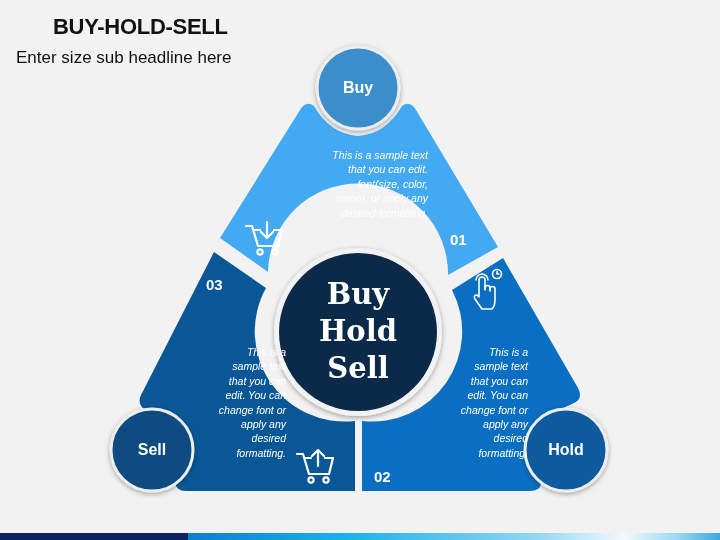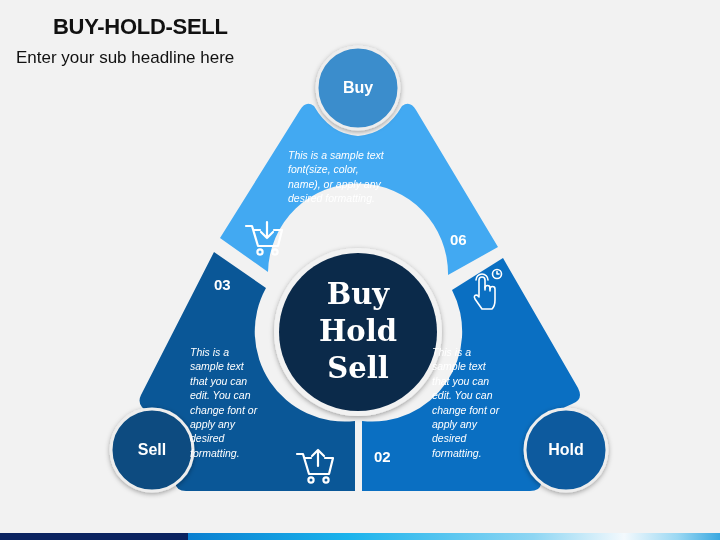--- a/index.html
+++ b/index.html
@@ -1,33 +1,33 @@
 <!DOCTYPE html>
 <html><head>
 <meta charset="utf-8">
 <style>
   html, body { margin:0; padding:0; }
   body { width:720px; height:540px; background:#F2F2F2; position:relative; overflow:hidden; font-family:"Liberation Sans", sans-serif; }
   .title { position:absolute; left:16px; top:14px; font-size:22px; font-weight:bold; color:#111; letter-spacing:-0.3px; font-family:"Liberation Sans", sans-serif;margin-left:37px; }
   .subtitle { position:absolute; left:16px; top:48px; font-size:17px; color:#111; font-family:"Liberation Sans", sans-serif; }
   svg.diagram { position:absolute; left:0; top:0; }
-  .seg-text { position:absolute; color:#fff; font-style:italic; font-size:10.5px; line-height:14.4px; text-align:left; font-family:"Liberation Sans", sans-serif; }
+  .seg-text { position:absolute; color:#fff; font-style:italic; font-size:10.5px; line-height:14.4px; text-align:right; font-family:"Liberation Sans", sans-serif; }
   .num { position:absolute; color:#fff; font-weight:bold; font-size:15px; font-family:"Liberation Sans", sans-serif; }
   .circle-label { position:absolute; color:#fff; font-weight:bold; font-size:16px; text-align:center; font-family:"Liberation Sans", sans-serif; }
   .center-text { position:absolute; left:278px; top:276px; width:160px; text-align:center; color:#fff; font-family:"DejaVu Serif", serif; font-weight:bold; font-size:29px; line-height:37px; }
   .bottom-bar { position:absolute; left:0; top:533px; width:720px; height:7px; display:flex; }
   .bar-dark { width:188px; height:100%; }
   .bar-grad { flex:1; height:100%; }
   .icon { position:absolute; }
 </style>
 </head>
 <body>
 
 <div class="title">BUY-HOLD-SELL</div>
-<div class="subtitle">Enter your sub headline here</div>
+<div class="subtitle">Enter size sub headline here</div>
 
 <svg class="diagram" width="720" height="540" viewBox="0 0 720 540">
   <defs>
     <filter id="shadow" x="-30%" y="-30%" width="160%" height="160%">
       <feDropShadow dx="0" dy="1.5" stdDeviation="2.5" flood-color="#000" flood-opacity="0.35"></feDropShadow>
     </filter>
   </defs>
 
   <path d="M 300 110
            Q 306 100 314 106
@@ -65,20 +65,21 @@
 
   <circle cx="358" cy="88" r="41" fill="#3A8DCC" stroke="#EDEDED" stroke-width="3" filter="url(#shadow)"></circle>
 
   <circle cx="152" cy="450" r="41" fill="#0B4C80" stroke="#EDEDED" stroke-width="3" filter="url(#shadow)"></circle>
 
   <circle cx="566" cy="450" r="41" fill="#0A5A9E" stroke="#EDEDED" stroke-width="3" filter="url(#shadow)"></circle>
 </svg>
 
 <div class="seg-text" style="left:288px; top:148px; width:140px;">
   <div>This is a sample text</div>
+  <div>that you can edit.</div>
   <div>font(size, color,</div>
   <div>name), or apply any</div>
   <div>desired formatting.</div>
 </div>
 
 <div class="seg-text" style="left:190px; top:345px; width:96px;">
   <div>This is a</div>
   <div>sample text</div>
   <div>that you can</div>
   <div>edit. You can</div>
@@ -92,23 +93,23 @@
   <div>This is a</div>
   <div>sample text</div>
   <div>that you can</div>
   <div>edit. You can</div>
   <div>change font  or</div>
   <div>apply any</div>
   <div>desired</div>
   <div>formatting.</div>
 </div>
 
-<div class="num" style="left:450px; top:231px;">06</div>
-<div class="num" style="left:374px; top:448px;">02</div>
-<div class="num" style="left:214px; top:276px;">03</div>
+<div class="num" style="left:450px; top:231px;">01</div>
+<div class="num" style="left:374px; top:468px;">02</div>
+<div class="num" style="left:206px; top:276px;">03</div>
 
 <div class="circle-label" style="left:318px; top:79px; width:80px;">Buy</div>
 <div class="circle-label" style="left:526px; top:441px; width:80px;">Hold</div>
 <div class="circle-label" style="left:112px; top:441px; width:80px;">Sell</div>
 
 <div class="center-text">
   <div>Buy</div>
   <div>Hold</div>
   <div>Sell</div>
 </div>

